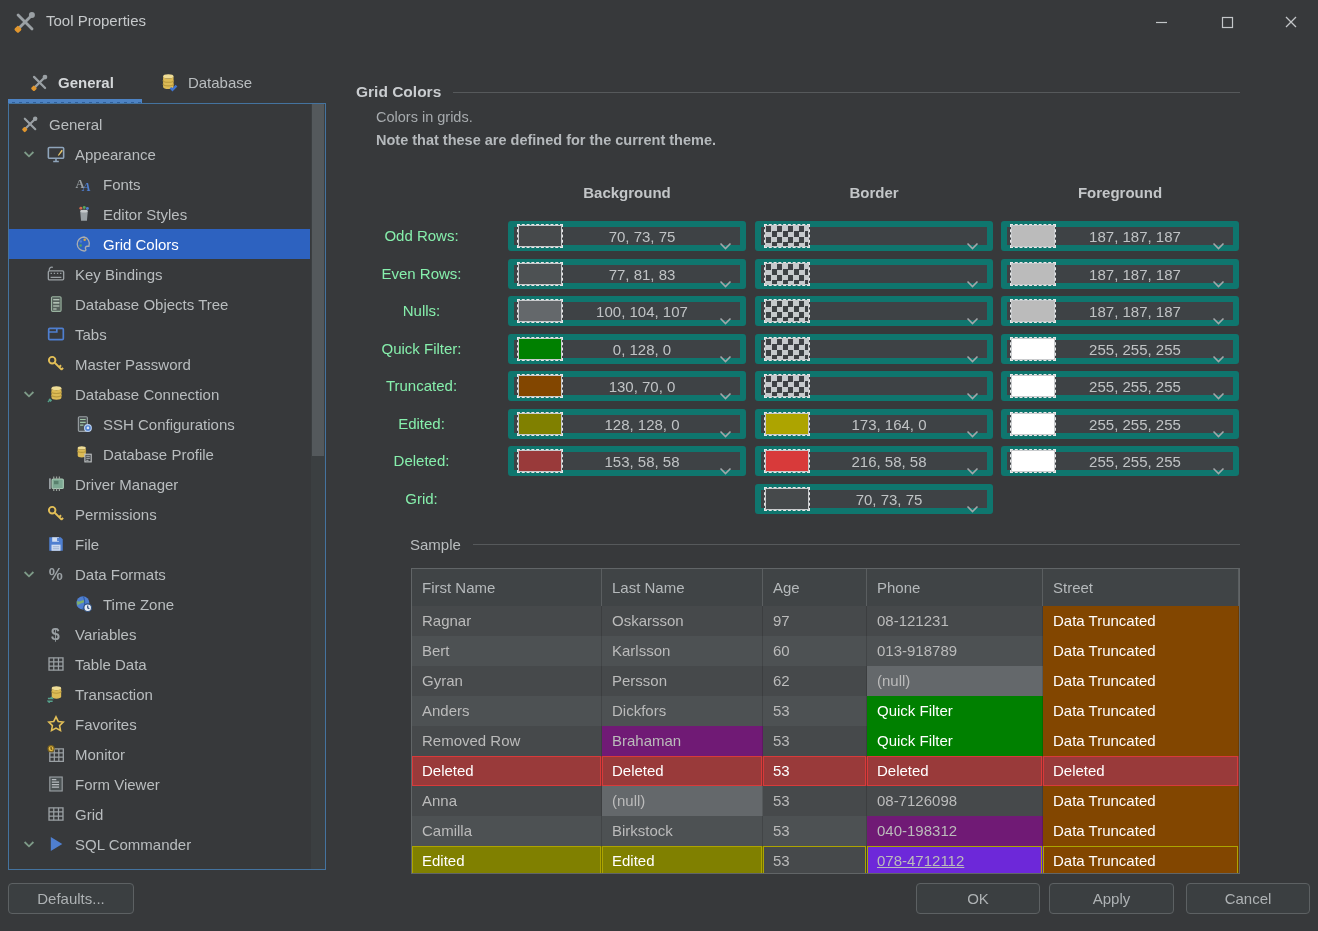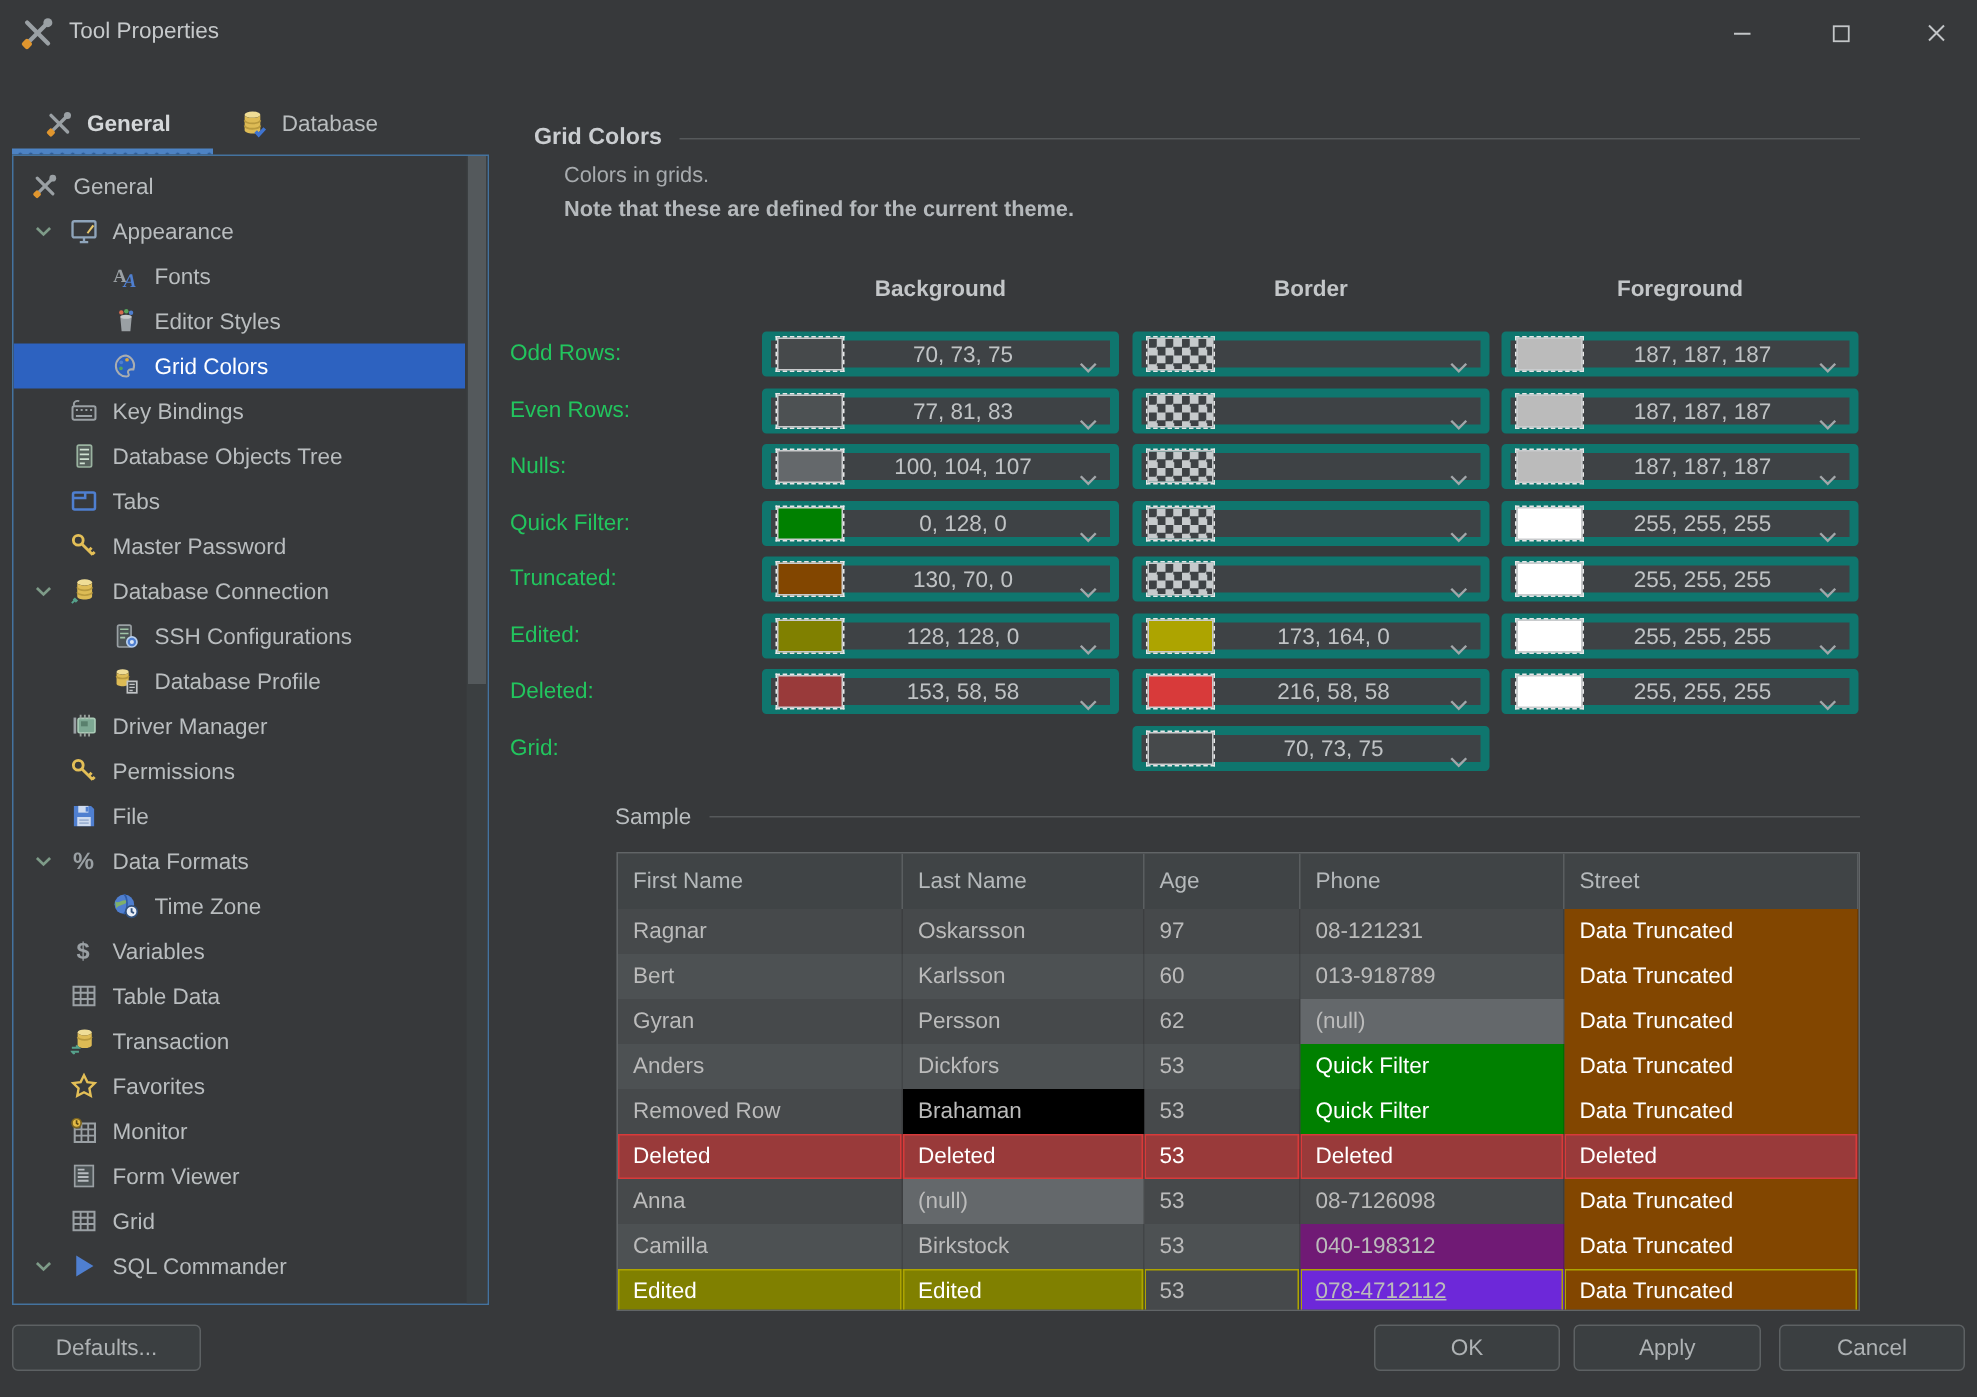--- a/index.html
+++ b/index.html
@@ -41,21 +41,21 @@
   .hdr-main { left:356px; top:83px; width:884px; }
   .hdr-sample { left:410px; top:536px; width:830px; }
   .section-title { font-size:15.5px; font-weight:bold; color:#cacdd0; white-space:nowrap; }
   .sample-title { font-size:15px; color:#b9bdbf; white-space:nowrap; }
   .hdr-line { flex:1; height:1px; background:#56595b; }
   .desc { position:absolute; left:376px; top:109px; font-size:14.5px; color:#a7abae; }
   .note { position:absolute; left:376px; top:132px; font-size:14.5px; font-weight:bold; color:#b5b9bc; }
 
   
   .col-header { position:absolute; top:184px; width:238px; text-align:center; font-size:15px; font-weight:bold; color:#c3c6c8; }
-  .row-label { position:absolute; width:163px; height:30px; line-height:30px; text-align:left; font-size:15px; color:#22c55e; }
+  .row-label { position:absolute; width:163px; height:30px; line-height:30px; text-align:center; font-size:15px; color:#86efac; }
   .combo { position:absolute; width:238px; height:30px; background:#3e4245; border:6px solid #0f766e; border-radius:3px;
            display:flex; align-items:center; cursor:default; }
   .swatch { width:44px; height:22px; margin-left:4px; flex:none; border:1px solid #c9cbcd; outline:1px dashed #e6e7e8; outline-offset:0; }
   .swatch.transparent { background:repeating-conic-gradient(#c6cacc 0% 25%, #3e4245 0% 50%) 0 0 / 11px 11px; }
   .combo-value { flex:1; text-align:center; font-size:15px; color:#c0c3c5; padding-right:18px; }
   .combo-chevron { position:absolute; right:8px; top:10px; width:13px; height:9px; }
 
   
   .sample-table { position:absolute; left:411px; top:568px; width:829px; height:306px; border:1px solid #616567; overflow:hidden; background:#46494B; }
   .tbl-header { display:flex; height:37px; background:#404446; }
@@ -553,21 +553,21 @@
       </div>
       <div class="tbl-row">
         <div class="tbl-cell" style="width: 190px; background: rgb(77, 81, 83);">Anders</div>
         <div class="tbl-cell" style="width: 161px; background: rgb(77, 81, 83);">Dickfors</div>
         <div class="tbl-cell" style="width: 104px; background: rgb(77, 81, 83);">53</div>
         <div class="tbl-cell" style="width: 176px; background: rgb(0, 128, 0); color: rgb(255, 255, 255);">Quick Filter</div>
         <div class="tbl-cell" style="width: auto; flex: 1 1 0%; background: rgb(130, 70, 0); color: rgb(255, 255, 255);">Data Truncated</div>
       </div>
       <div class="tbl-row">
         <div class="tbl-cell" style="width: 190px; background: rgb(70, 73, 75);">Removed Row</div>
-        <div class="tbl-cell" style="width: 161px; background: #000000;">Brahaman</div>
+        <div class="tbl-cell" style="width: 161px; background: #701a75;">Brahaman</div>
         <div class="tbl-cell" style="width: 104px; background: rgb(70, 73, 75);">53</div>
         <div class="tbl-cell" style="width: 176px; background: rgb(0, 128, 0); color: rgb(255, 255, 255);">Quick Filter</div>
         <div class="tbl-cell" style="width: auto; flex: 1 1 0%; background: rgb(130, 70, 0); color: rgb(255, 255, 255);">Data Truncated</div>
       </div>
       <div class="tbl-row">
         <div class="tbl-cell" style="width: 190px; background: rgb(153, 58, 58); box-shadow: rgb(216, 58, 58) 0px 0px 0px 1px inset; color: rgb(255, 255, 255);">Deleted</div>
         <div class="tbl-cell" style="width: 161px; background: rgb(153, 58, 58); box-shadow: rgb(216, 58, 58) 0px 0px 0px 1px inset; color: rgb(255, 255, 255);">Deleted</div>
         <div class="tbl-cell" style="width: 104px; background: rgb(153, 58, 58); box-shadow: rgb(216, 58, 58) 0px 0px 0px 1px inset; color: rgb(255, 255, 255);">53</div>
         <div class="tbl-cell" style="width: 176px; background: rgb(153, 58, 58); box-shadow: rgb(216, 58, 58) 0px 0px 0px 1px inset; color: rgb(255, 255, 255);">Deleted</div>
         <div class="tbl-cell" style="width: auto; flex: 1 1 0%; background: rgb(153, 58, 58); box-shadow: rgb(216, 58, 58) 0px 0px 0px 1px inset; color: rgb(255, 255, 255);">Deleted</div>

